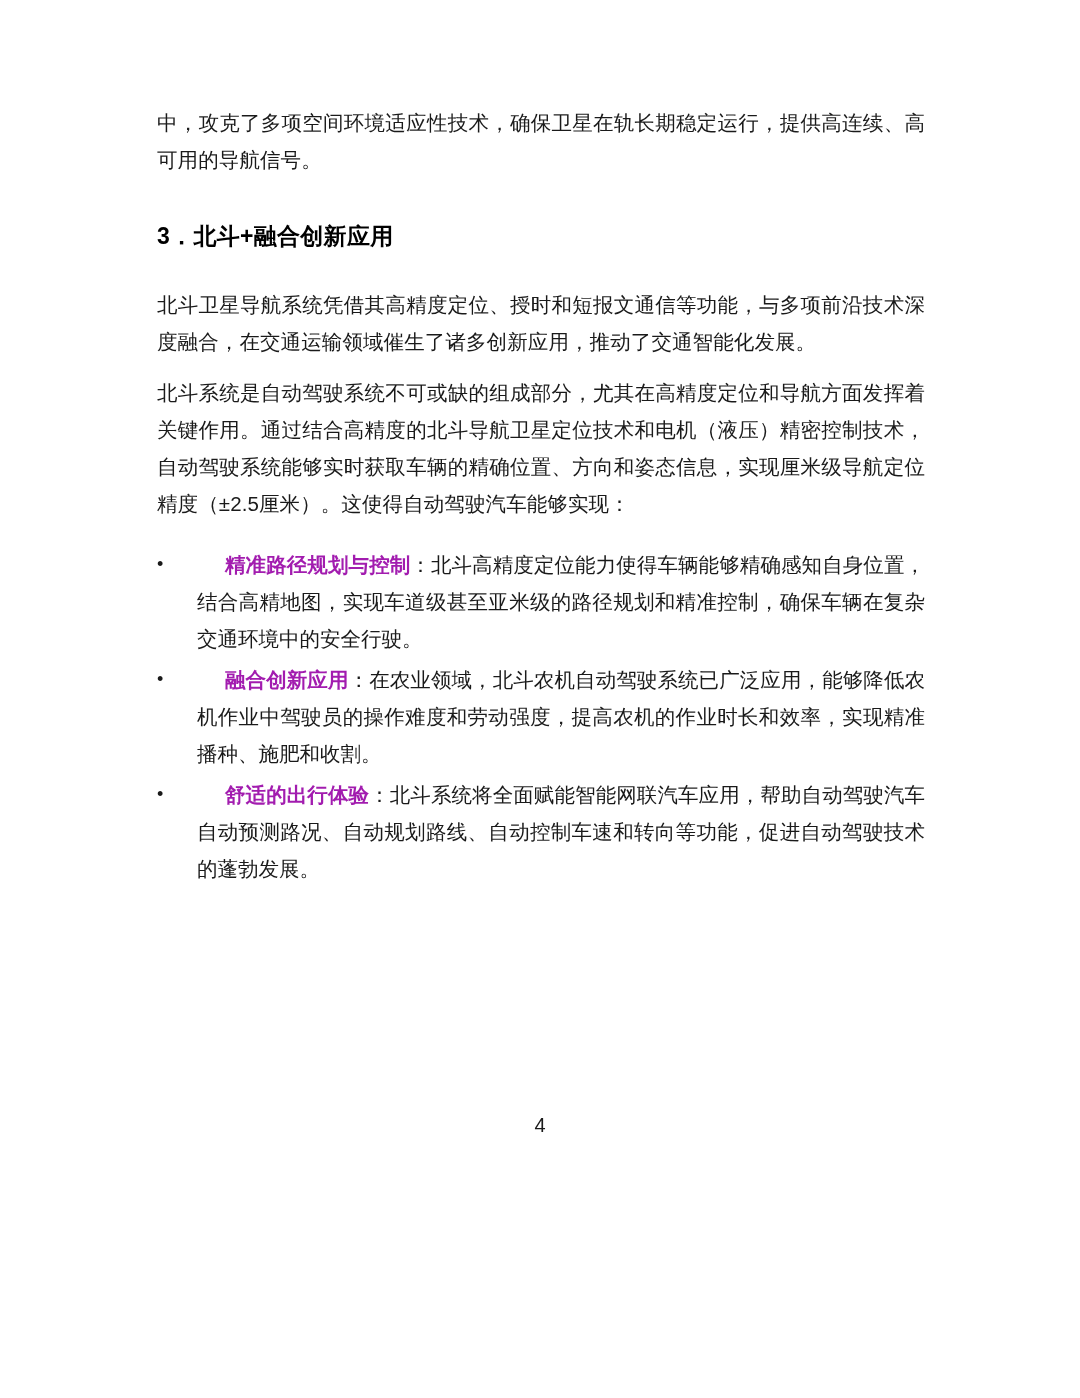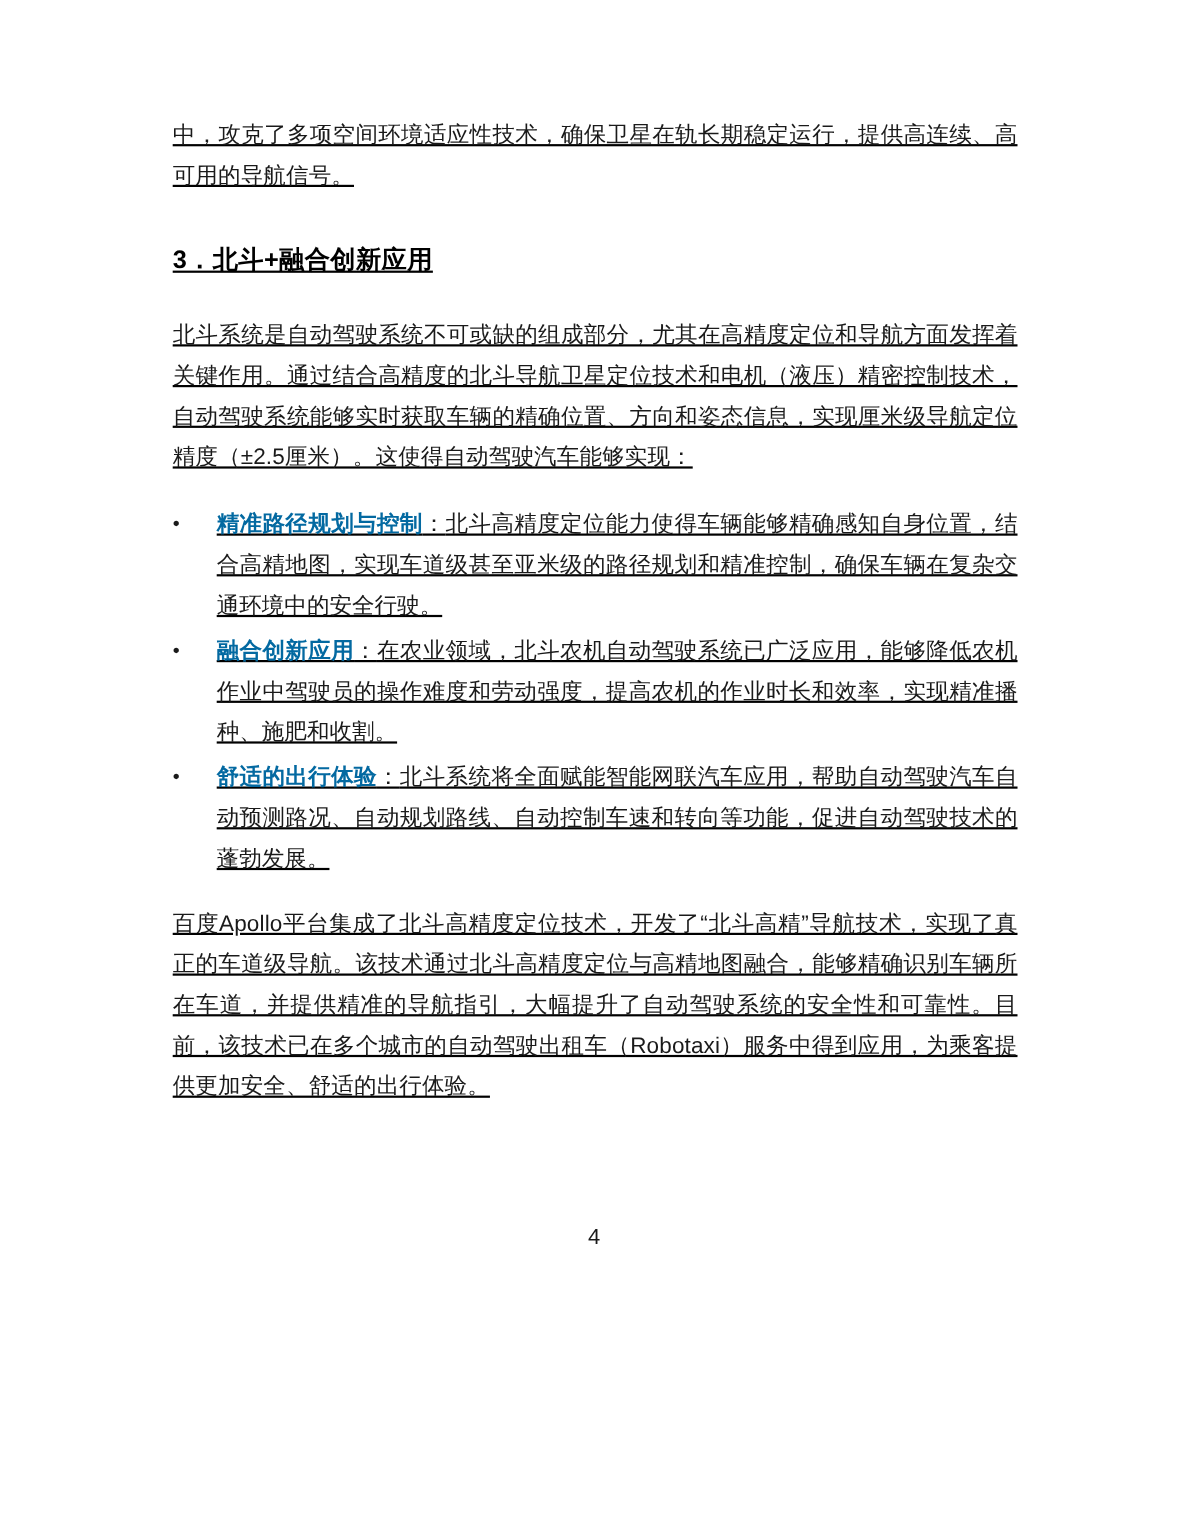--- a/index.html
+++ b/index.html
@@ -18,21 +18,20 @@
 
   .page {
     position: absolute;
     top: 0;
     left: 0;
     width: 1080px;
     height: 1193px;
     box-sizing: border-box;
     padding: 104px 155px 0 157px;
     background: #ffffff;
-    text-decoration: underline;
   }
 
   .doc-body {
     width: 768px;
   }
 
   
   .para {
     font-size: 20.5px;
     line-height: 37px;
@@ -92,21 +91,22 @@
     top: 0;
     width: 14px;
     text-align: left;
     font-size: 18px;
     line-height: 37px;
     color: #1a1a1a;
   }
 
   .bullet-term {
     font-weight: bold;
-    color: #0369a1;
+    color: #a21caf;
+    margin-left: 28px;
   }
 
   
   .page-footer {
     position: absolute;
     left: 0;
     right: 0;
     bottom: 56px;
     text-align: center;
   }
@@ -120,40 +120,40 @@
 </head>
 <body>
 
 <div class="page">
   <div class="doc-body">
 
     <p class="para first">中，攻克了多项空间环境适应性技术，确保卫星在轨长期稳定运行，提供高连续、高可用的导航信号。</p>
 
     <h1 class="h1">3．北斗+融合创新应用</h1>
 
+    <p class="para">北斗卫星导航系统凭借其高精度定位、授时和短报文通信等功能，与多项前沿技术深度融合，在交通运输领域催生了诸多创新应用，推动了交通智能化发展。</p>
 
 
     <p class="para">北斗系统是自动驾驶系统不可或缺的组成部分，尤其在高精度定位和导航方面发挥着关键作用。通过结合高精度的北斗导航卫星定位技术和电机（液压）精密控制技术，自动驾驶系统能够实时获取车辆的精确位置、方向和姿态信息，实现厘米级导航定位精度（±2.5厘米）。这使得自动驾驶汽车能够实现：</p>
 
     <ul class="bullet-list">
 
       <li class="bullet-item">
         <span class="bullet-marker">•</span><span class="bullet-term">精准路径规划与控制</span><span>：</span><span>北斗高精度定位能力使得车辆能够精确感知自身位置，结合高精地图，实现车道级甚至亚米级的路径规划和精准控制，确保车辆在复杂交通环境中的安全行驶。</span>
       </li>
 
       <li class="bullet-item">
         <span class="bullet-marker">•</span><span class="bullet-term">融合创新应用</span><span>：</span><span>在农业领域，北斗农机自动驾驶系统已广泛应用，能够降低农机作业中驾驶员的操作难度和劳动强度，提高农机的作业时长和效率，实现精准播种、施肥和收割。</span>
       </li>
 
       <li class="bullet-item">
         <span class="bullet-marker">•</span><span class="bullet-term">舒适的出行体验</span><span>：</span><span>北斗系统将全面赋能智能网联汽车应用，帮助自动驾驶汽车自动预测路况、自动规划路线、自动控制车速和转向等功能，促进自动驾驶技术的蓬勃发展。</span>
       </li>
 
     </ul>
 
-    <p class="para">百度Apollo平台集成了北斗高精度定位技术，开发了“北斗高精”导航技术，实现了真正的车道级导航。该技术通过北斗高精度定位与高精地图融合，能够精确识别车辆所在车道，并提供精准的导航指引，大幅提升了自动驾驶系统的安全性和可靠性。目前，该技术已在多个城市的自动驾驶出租车（Robotaxi）服务中得到应用，为乘客提供更加安全、舒适的出行体验。</p>
 
   </div>
 
   <div class="page-footer">
     <span class="page-number">4</span>
   </div>
 </div>
 
 </body></html>

